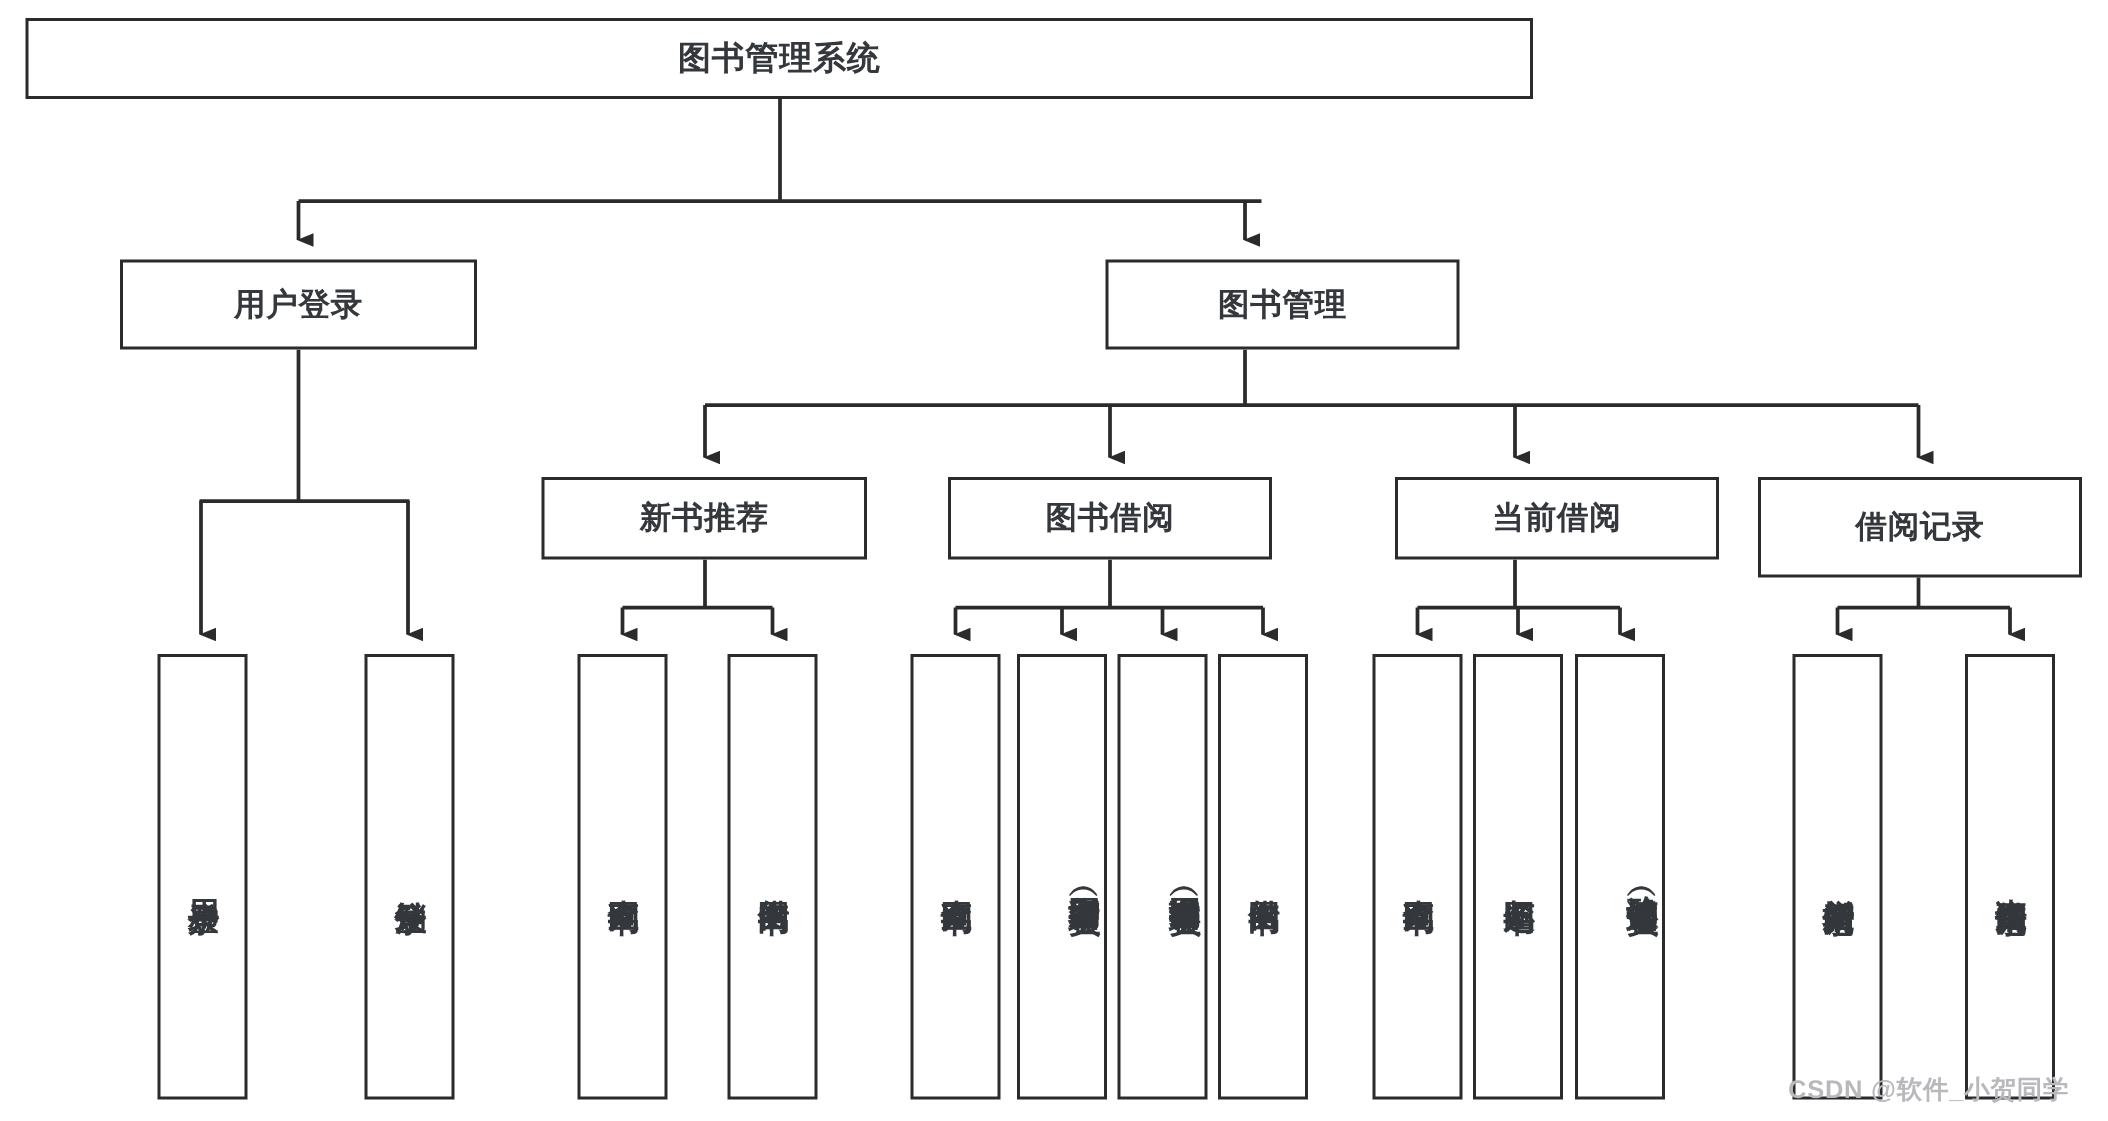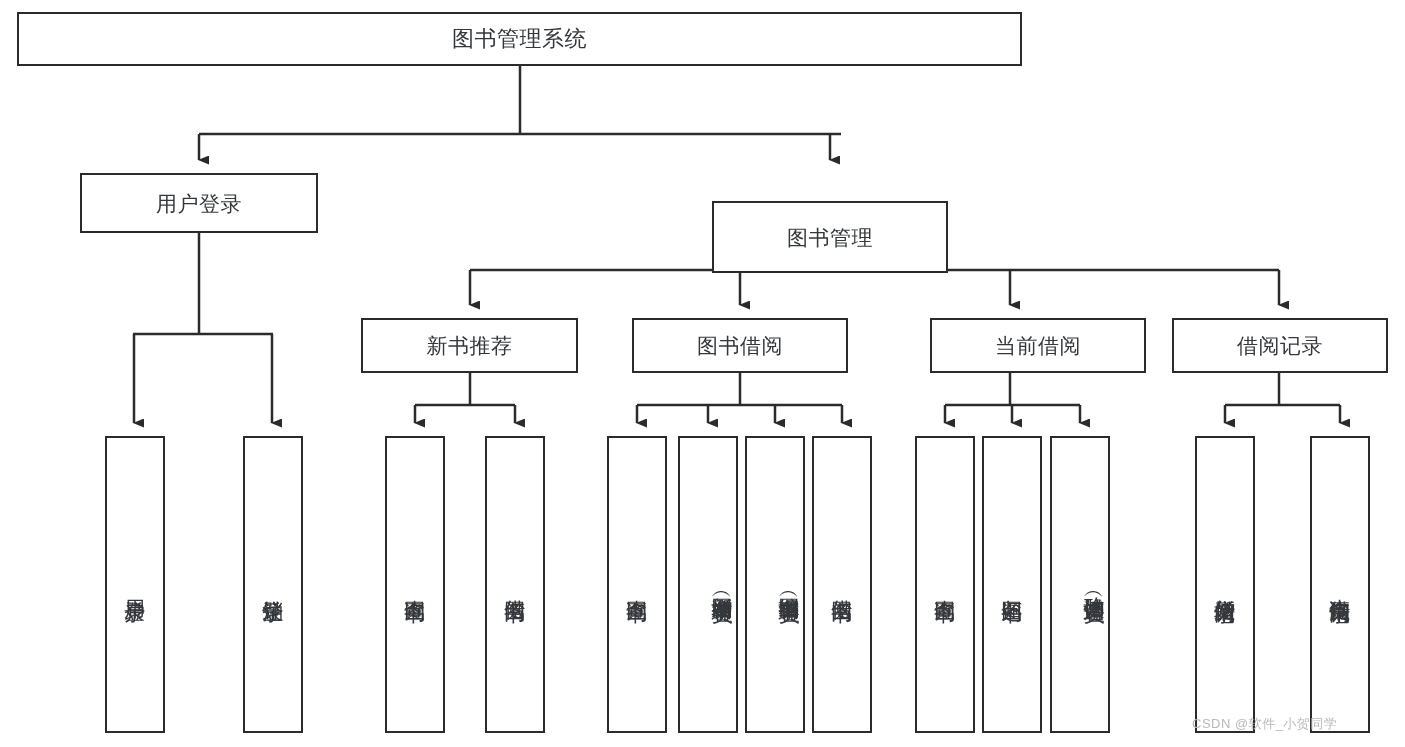--- a/index.html
+++ b/index.html
@@ -9,20 +9,21 @@
   }
   body {
     font-family: "Liberation Sans", "DejaVu Sans", sans-serif;
   }
   #canvas {
     position: relative;
     width: 1405px;
     height: 747px;
     background: #ffffff;
     overflow: hidden;
+    font-weight: bold;
   }
   svg#wires {
     position: absolute;
     left: 0;
     top: 0;
     width: 1405px;
     height: 747px;
     pointer-events: none;
   }
   .node {
@@ -57,21 +58,21 @@
     color: #34373b;
   }
   .node.vert .label {
     white-space: nowrap;
   }
   #root-node {
     font-size: 22px;
   }
   #watermark {
     position: absolute;
-    font-size: 13px;
+    font-size: 17px;
     color: #b9b9bd;
     white-space: nowrap;
     letter-spacing: 0.5px;
   }
 </style>
 </head>
 <body>
 
 <div id="canvas">
 
@@ -126,34 +127,34 @@
     </g>
   </svg>
 
   <div class="node horiz" id="root-node" style="left:17px; top:12px; width:1005px; height:54px;">
     <span class="label">图书管理系统</span>
   </div>
 
   <div class="node horiz" style="left:80px; top:173px; width:238px; height:60px;">
     <span class="label">用户登录</span>
   </div>
-  <div class="node horiz" style="left:712px; top:173px; width:236px; height:72px;margin-top:28px;">
+  <div class="node horiz" style="left:737px; top:173px; width:236px; height:60px;">
     <span class="label">图书管理</span>
   </div>
 
   <div class="node horiz" style="left:632px; top:318px; width:216px; height:55px;">
     <span class="label">图书借阅</span>
   </div>
   <div class="node horiz" style="left:361px; top:318px; width:217px; height:55px;">
     <span class="label">新书推荐</span>
   </div>
   <div class="node horiz" style="left:902px; top:318px; width:216px; height:55px;margin-left:28px;">
     <span class="label">当前借阅</span>
   </div>
-  <div class="node horiz" style="left:1172px; top:318px; width:216px; height:55px;">
+  <div class="node horiz" style="left:1172px; top:318px; width:216px; height:67px;">
     <span class="label">借阅记录</span>
   </div>
 
   <div class="node vert" style="left:105px; top:436px; width:60px; height:297px;">
     <span class="label">用户登录</span>
   </div>
   <div class="node vert" style="left:243px; top:436px; width:60px; height:297px;">
     <span class="label">注销登录</span>
   </div>
 

